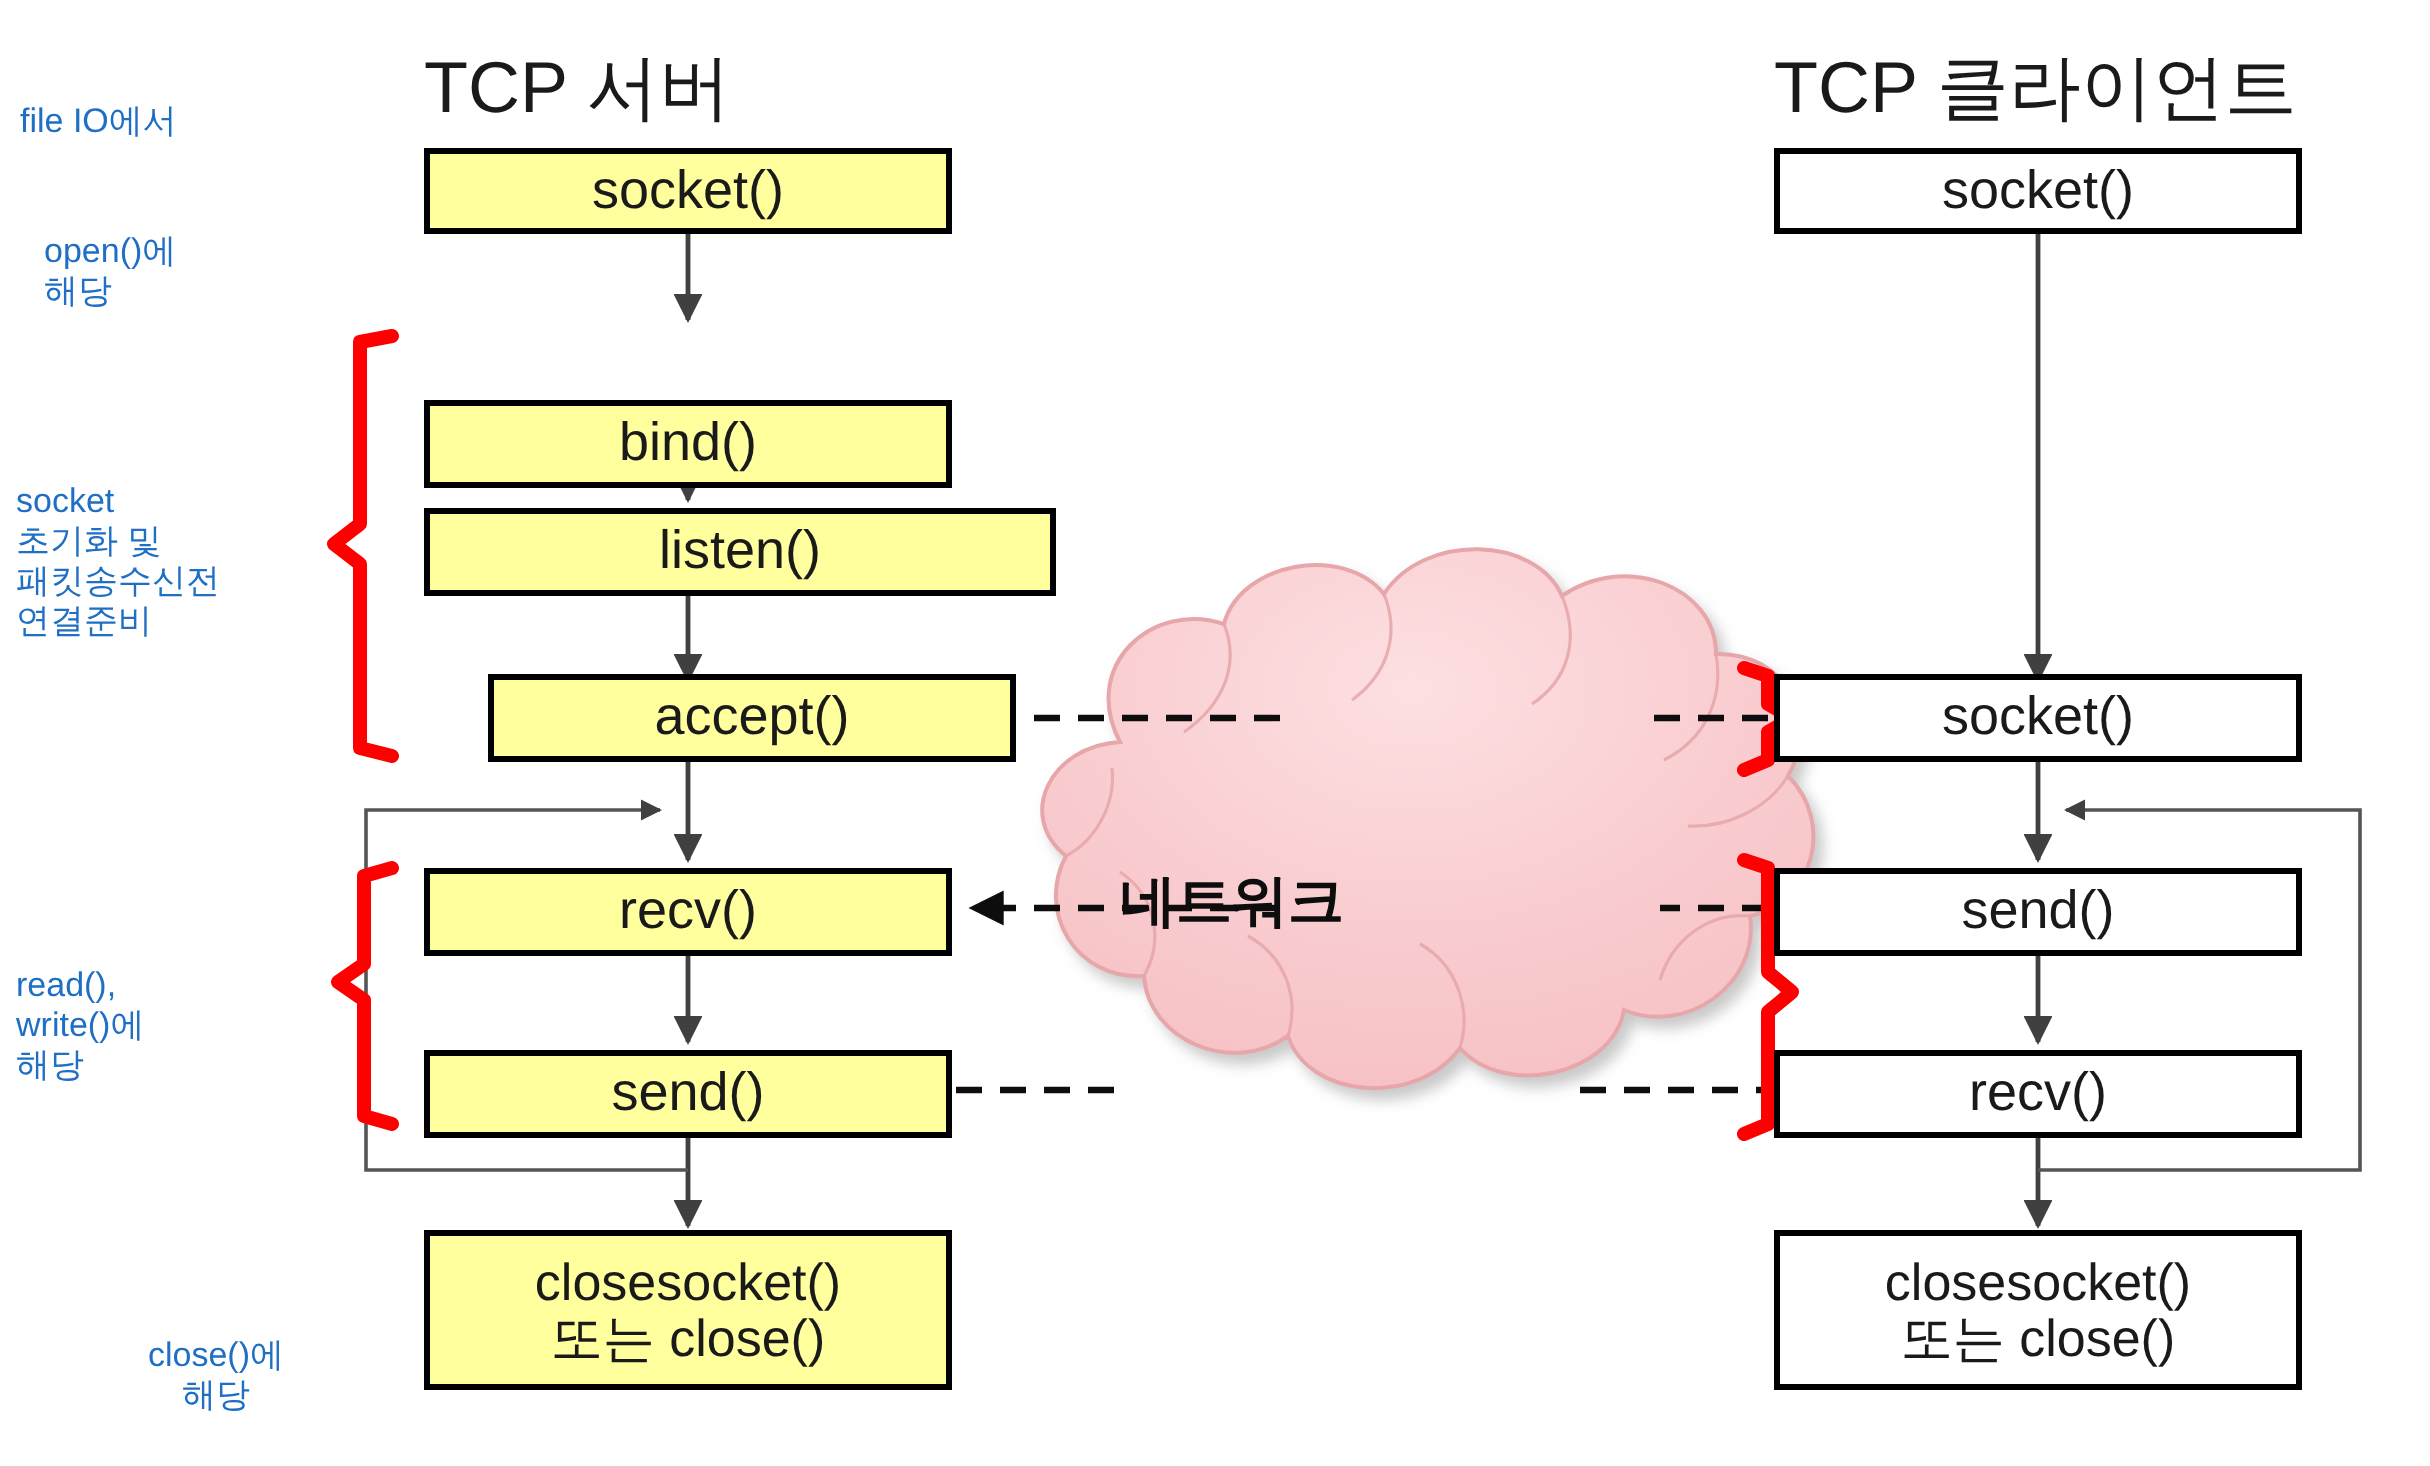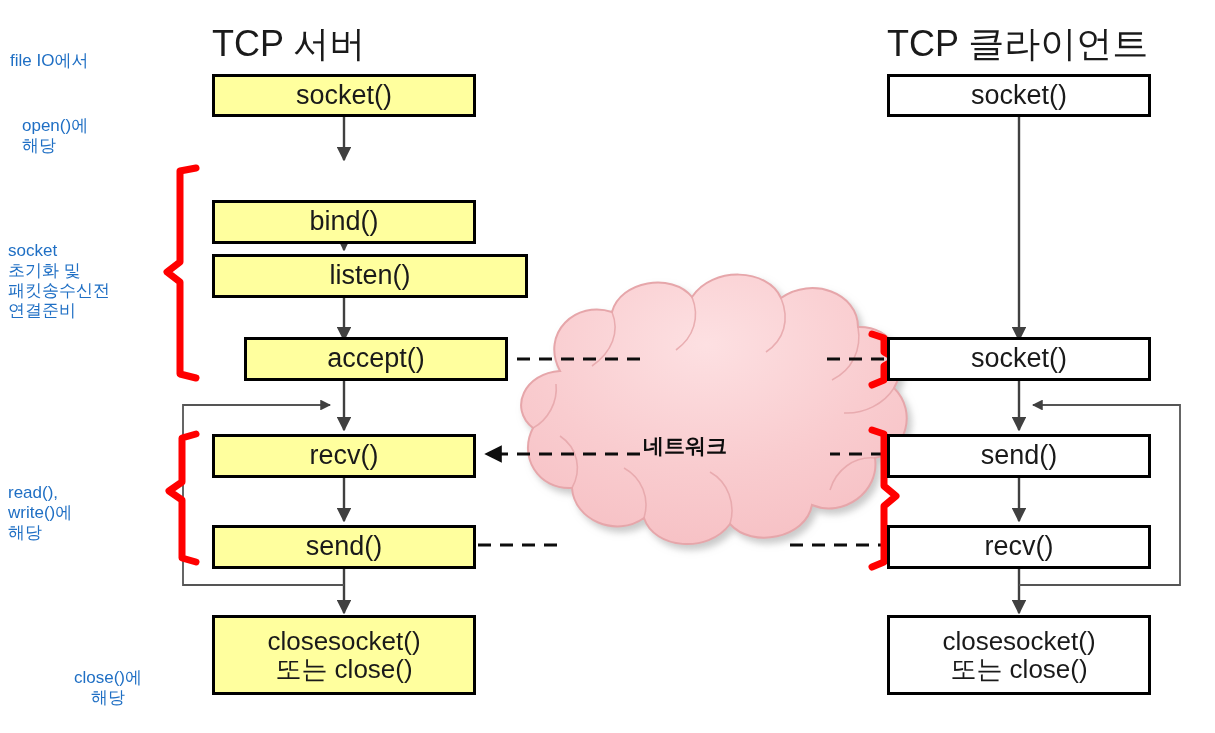--- a/index.html
+++ b/index.html
@@ -70,22 +70,22 @@
   #annot-socket   { left: 8px;   top: 198px; width: 180px; }
   #annot-readwrite{ left: 8px;   top: 440px; width: 180px; }
   #annot-close    { left: 18px;  top: 625px; width: 180px; text-align: center; }
 
   
   #cloud-label {
     position: absolute;
     left: 560px;
     top: 432px;
     width: 250px;
-    text-align: center;
-    font-size: 21px;
+    text-align: left;
+    font-size: 28px;
     font-weight: bold;
     color: #0d0d0d;
   }
 </style>
 </head>
 <body>
 
 <div id="canvas">
 
   <svg class="layer" viewBox="0 0 1215 733" width="1215" height="733" xmlns="http://www.w3.org/2000/svg">

